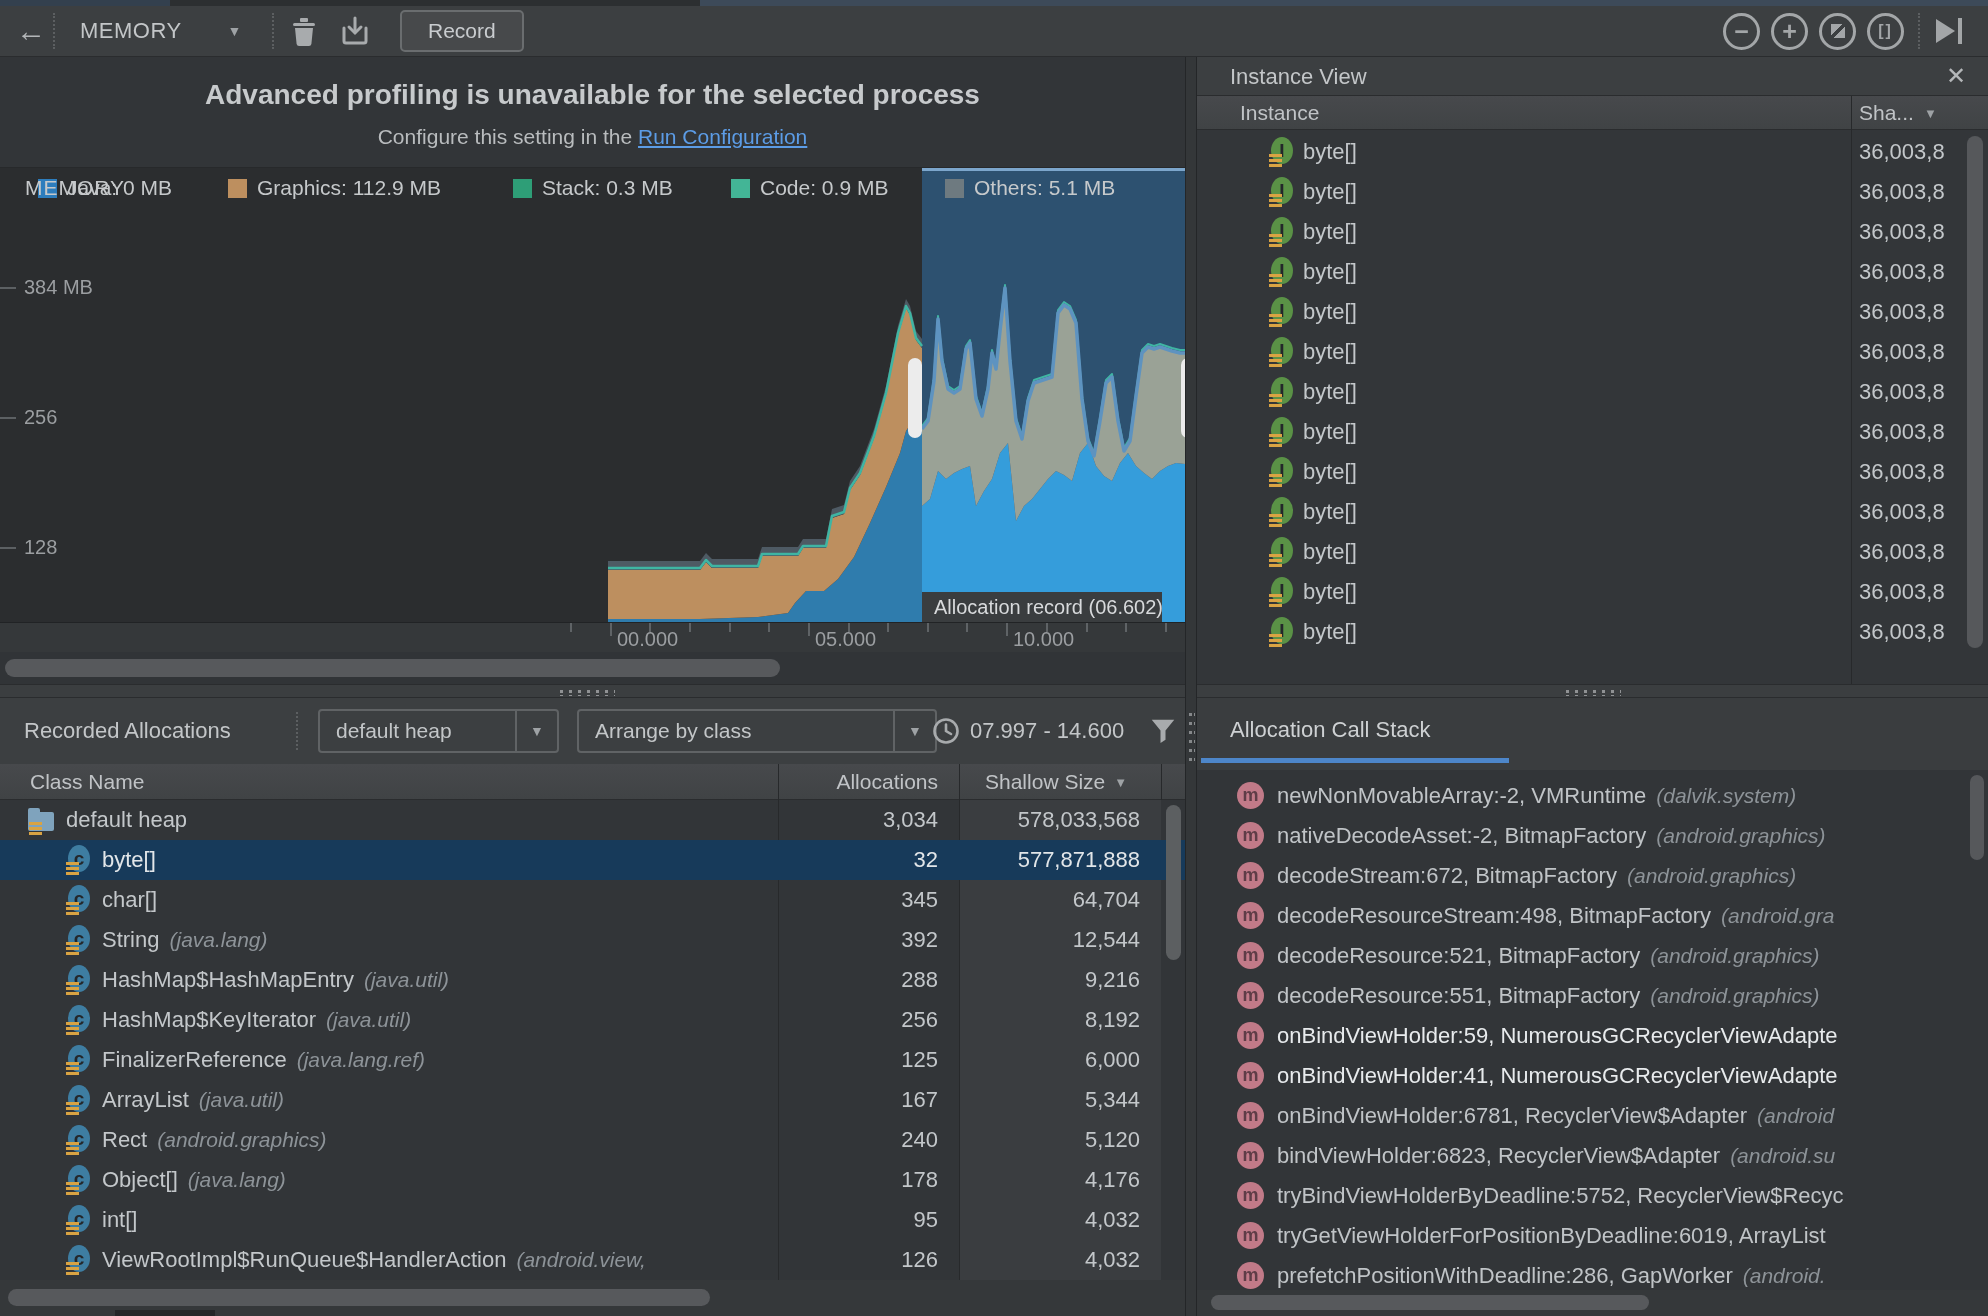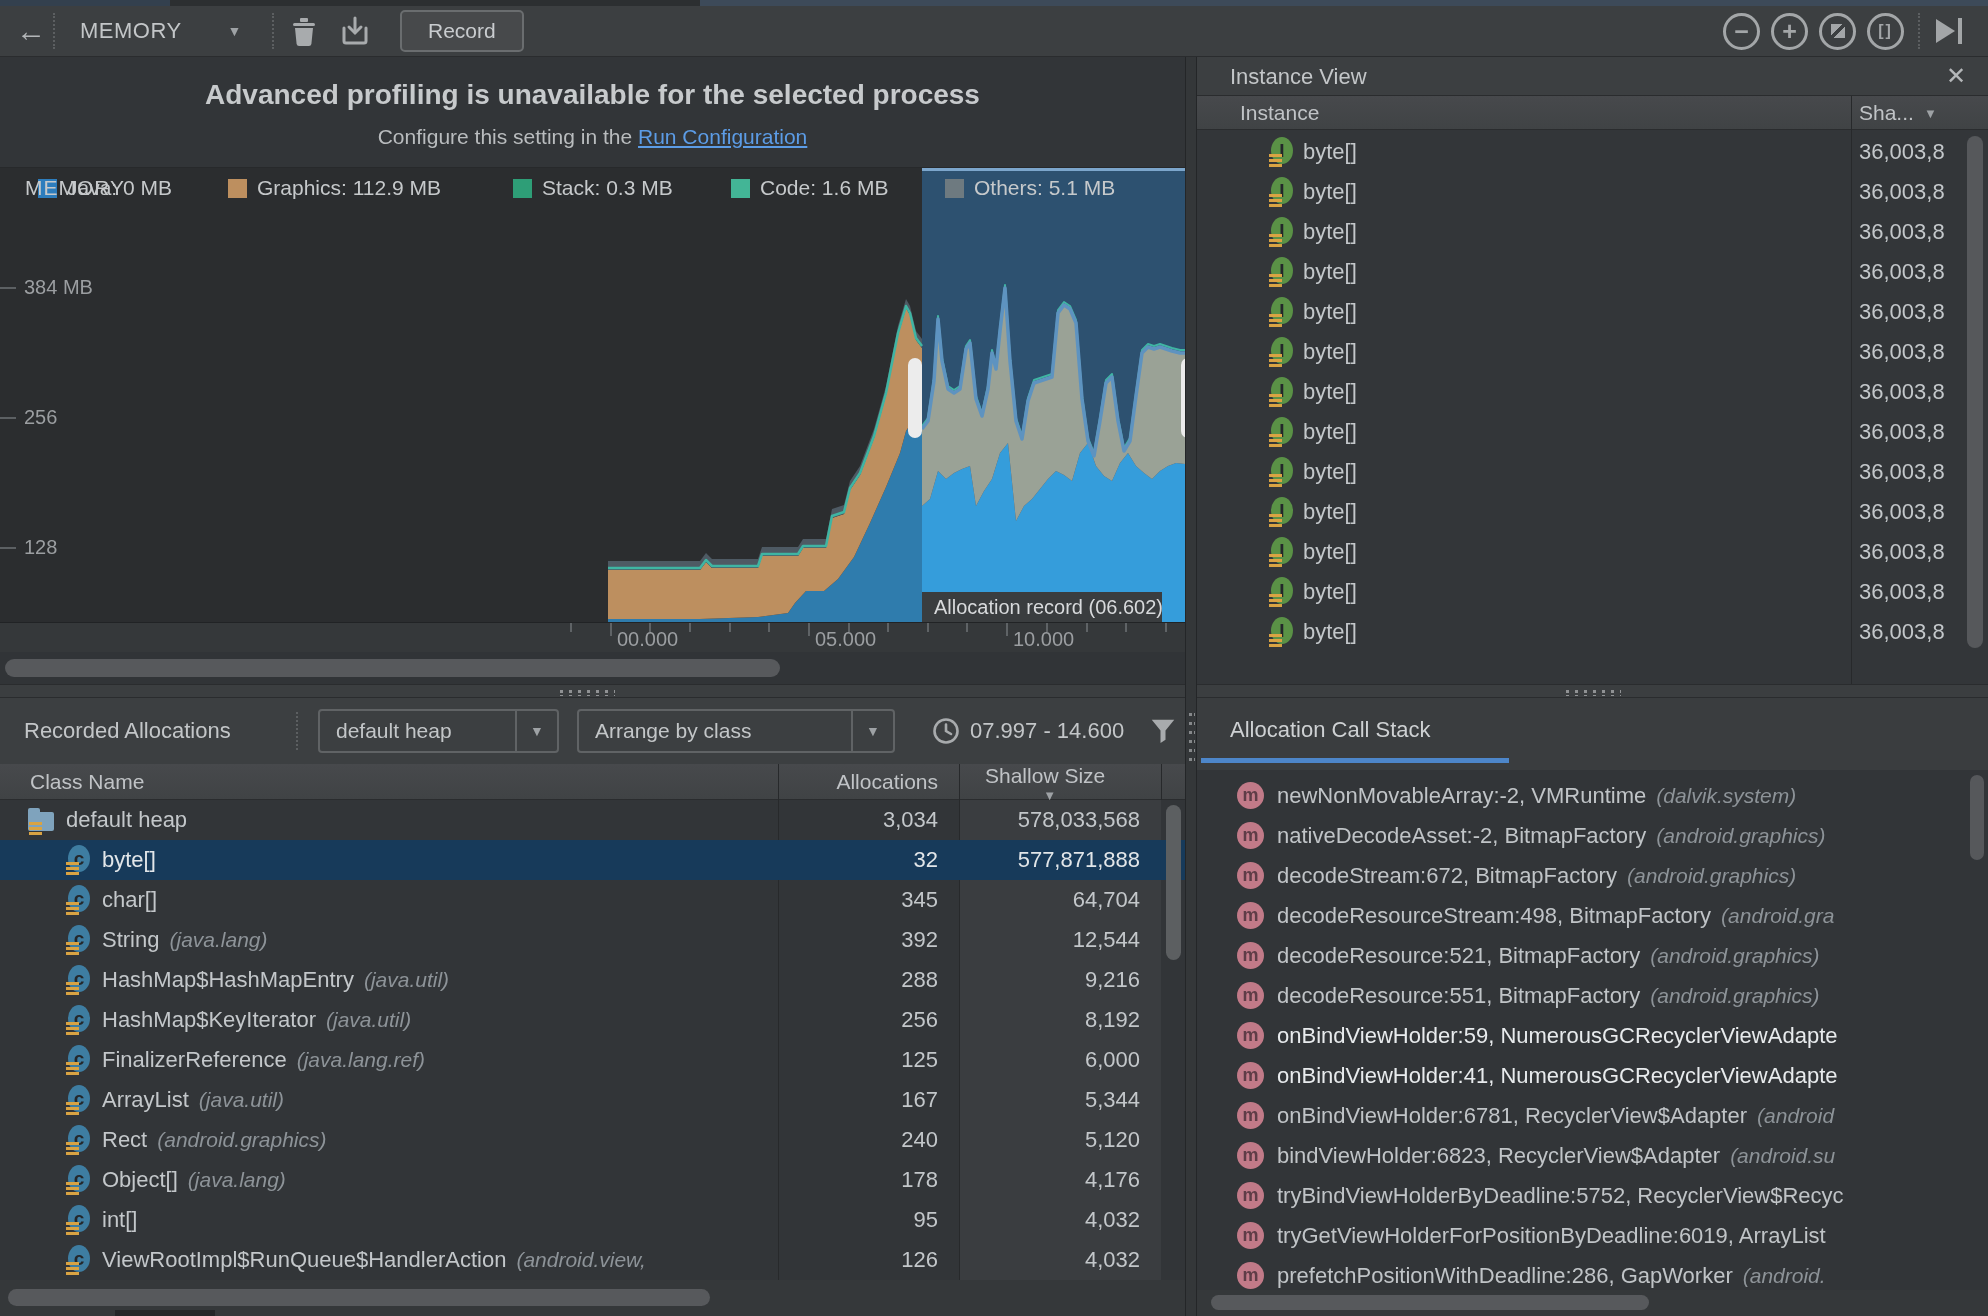--- a/index.html
+++ b/index.html
@@ -216,21 +216,21 @@
           <span class="legend-item" style="left: 228px;">
             <span class="legend-sq" style="background: rgb(189, 143, 95);"></span>
             <span>Graphics: 112.9 MB</span>
           </span>
           <span class="legend-item" style="left: 513px;">
             <span class="legend-sq" style="background: rgb(46, 158, 119);"></span>
             <span>Stack: 0.3 MB</span>
           </span>
           <span class="legend-item" style="left: 731px;">
             <span class="legend-sq" style="background: rgb(67, 181, 150);"></span>
-            <span>Code: 1.6 MB</span>
+            <span>Code: 0.9 MB</span>
           </span>
           <span class="legend-item" style="left: 945px;">
             <span class="legend-sq" style="background: rgb(110, 122, 128);"></span>
             <span>Others: 5.1 MB</span>
           </span>
         </div>
       <div id="memory-overlay">MEMORY</div>
       <div id="yticks">
           <span class="ytick" style="top: 108px;">
             <span class="dash"></span>
@@ -278,42 +278,42 @@
       <span class="dots-h" style="left:557px;"></span>
     </div>
 
     <div class="abs" id="alloc-toolbar">
       <span class="label">Recorded Allocations</span>
       <span class="vdots" style="left:296px;top:14px;height:38px;"></span>
       <div class="combo" style="left:318px;width:241px;">
         <span class="txt">default heap</span>
         <span class="arr">▼</span>
       </div>
-      <div class="combo" style="left:577px;width:318px;">
+      <div class="combo" style="left:577px;width:360px;">
         <span class="txt">Arrange by class</span>
         <span class="arr">▼</span>
       </div>
       <div id="time-range">
         <svg id="clock-ic" width="28" height="28" viewBox="0 0 28 28">
             <circle cx="14" cy="14" r="11.5" fill="none" stroke="#a8abad" stroke-width="2.6"></circle>
             <path d="M14 7.5 V14 L19 17" fill="none" stroke="#a8abad" stroke-width="2.6" stroke-linecap="round"></path>
           </svg>
         <span>07.997 - 14.600</span>
       </div>
       <div style="position:absolute;left:1148px;top:18px;">
         <svg width="30" height="30" viewBox="0 0 24 24">
             <path d="M3 3 h18 l-7 8.5 V19 l-4 2.5 V11.5 Z" fill="#a8abad"></path>
           </svg>
       </div>
     </div>
 
     <div class="abs" id="table-header">
       <span class="th" style="left:30px;">Class Name</span>
       <span class="th" style="left:778px;width:160px;justify-content:flex-end;">Allocations</span>
-      <span class="th" style="left:985px;flex-direction:column;">
+      <span class="th" style="left:985px;">
           <span>Shallow Size</span>
           <span style="font-size:13px;color:#9ea2a5;margin-left:9px;">▼</span>
         </span>
       <span class="col-div" style="left:778px;height:36px;"></span>
       <span class="col-div" style="left:959px;height:36px;"></span>
       <span class="col-div" style="left:1161px;height:36px;"></span>
     </div>
 
     <div class="abs" id="table-rows">
       <span id="shallow-colbg"></span>

